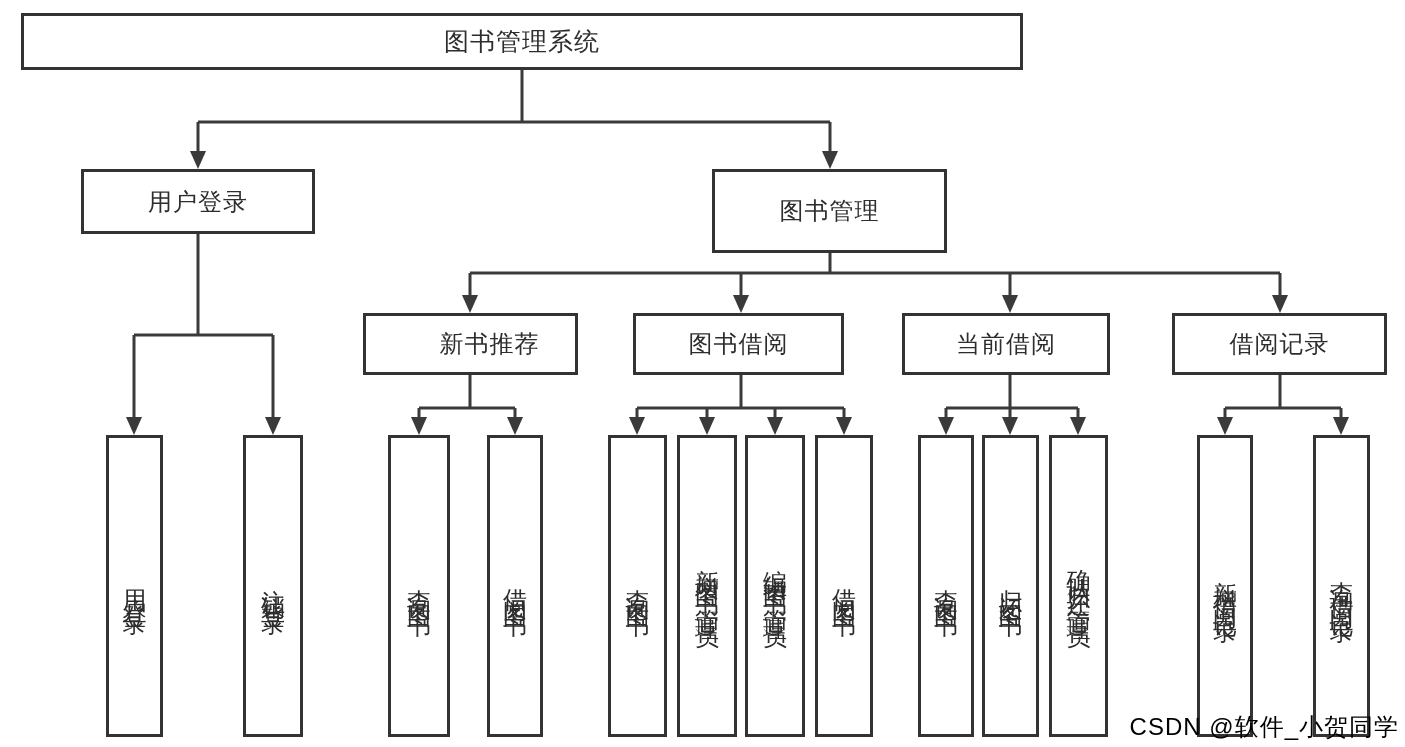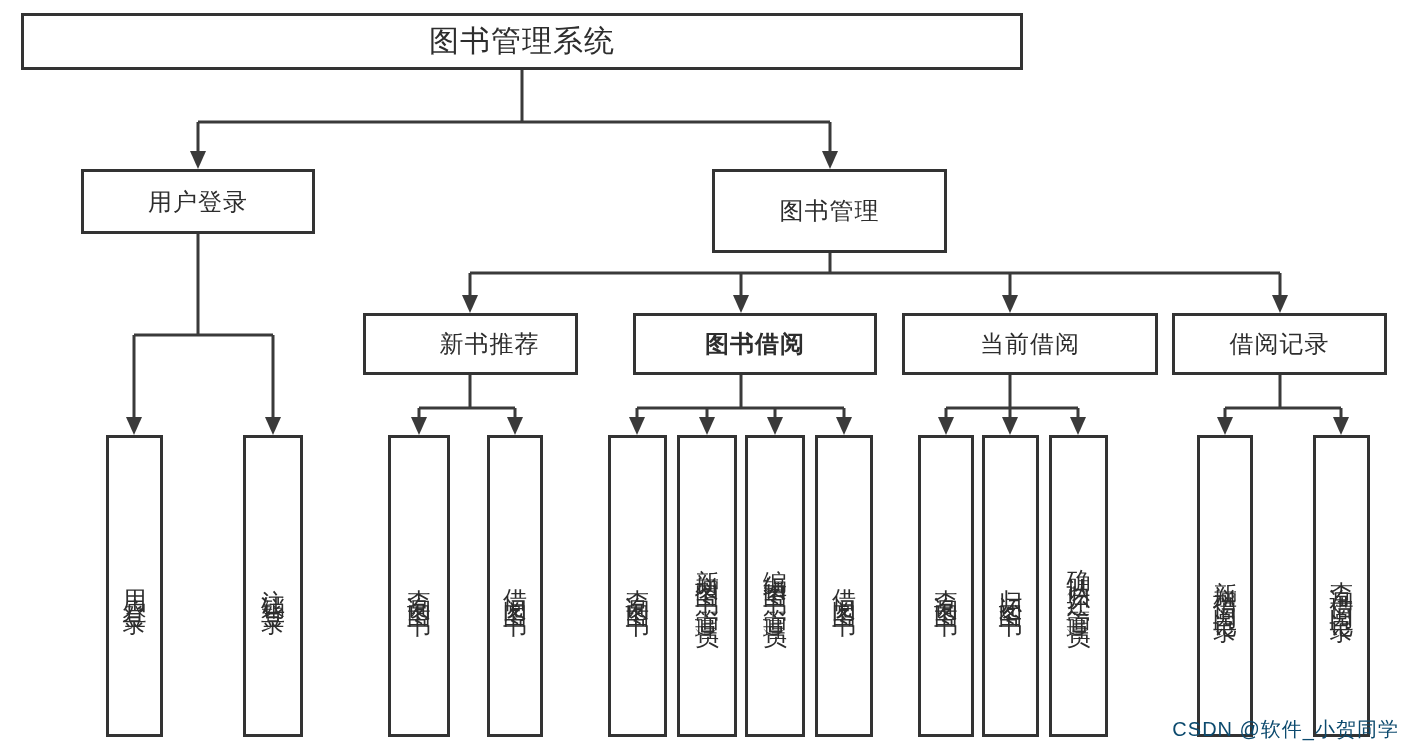--- a/index.html
+++ b/index.html
@@ -27,34 +27,34 @@
     align-items: center;
     justify-content: center;
     text-align: center;
     z-index: 2;
   }
   .node.h {
     font-size: 24px;
     letter-spacing: 1px;
     white-space: nowrap;
   }
-  .node.root { font-size: 30px; }
+  .node.root { font-size: 25px; }
   .node.v {
     writing-mode: vertical-rl;
     text-orientation: mixed;
     font-size: 24px;
     letter-spacing: 8px;
     line-height: 1;
   }
   .watermark {
     position: absolute;
     right: 6px;
     bottom: 4px;
-    font-size: 20px;
-    color: #0c4a6e;
+    font-size: 24px;
+    color: #000000;
     letter-spacing: 1px;
     z-index: 5;
     white-space: nowrap;
     margin-top: 22px;
   }
 </style>
 </head>
 <body>
 
 <div class="stage">
@@ -98,22 +98,22 @@
       <polygon points="1333,417 1349,417 1341,435"></polygon>
     </g>
   </svg>
 
   <div class="node h root" style="left:21px; top:13px; width:1002px; height:57px;">图书管理系统</div>
 
   <div class="node h" style="left:81px; top:169px; width:234px; height:65px;">用户登录</div>
   <div class="node h" style="left:712px; top:169px; width:235px; height:84px;">图书管理</div>
 
   <div class="node h" style="left:363px; top:313px; width:215px; height:62px;padding-left:38px;">新书推荐</div>
-  <div class="node h" style="left:633px; top:313px; width:244px; height:62px;font-weight:bold;">图书借阅</div>
-  <div class="node h" style="left:902px; top:313px; width:256px; height:62px;">当前借阅</div>
+  <div class="node h" style="left:633px; top:313px; width:211px; height:62px;">图书借阅</div>
+  <div class="node h" style="left:902px; top:313px; width:208px; height:62px;">当前借阅</div>
   <div class="node h" style="left:1172px; top:313px; width:215px; height:62px;">借阅记录</div>
 
   <div class="node v" style="left:106px; top:435px; width:57px; height:302px;">用户登录</div>
   <div class="node v" style="left:243px; top:435px; width:60px; height:302px;">注销登录</div>
 
   <div class="node v" style="left:388px; top:435px; width:62px; height:302px;">查询图书</div>
   <div class="node v" style="left:487px; top:435px; width:56px; height:302px;">借阅图书</div>
 
   <div class="node v" style="left:608px; top:435px; width:59px; height:302px;">查询图书</div>
   <div class="node v" style="left:677px; top:435px; width:60px; height:302px;">新增图书（管理员）</div>

